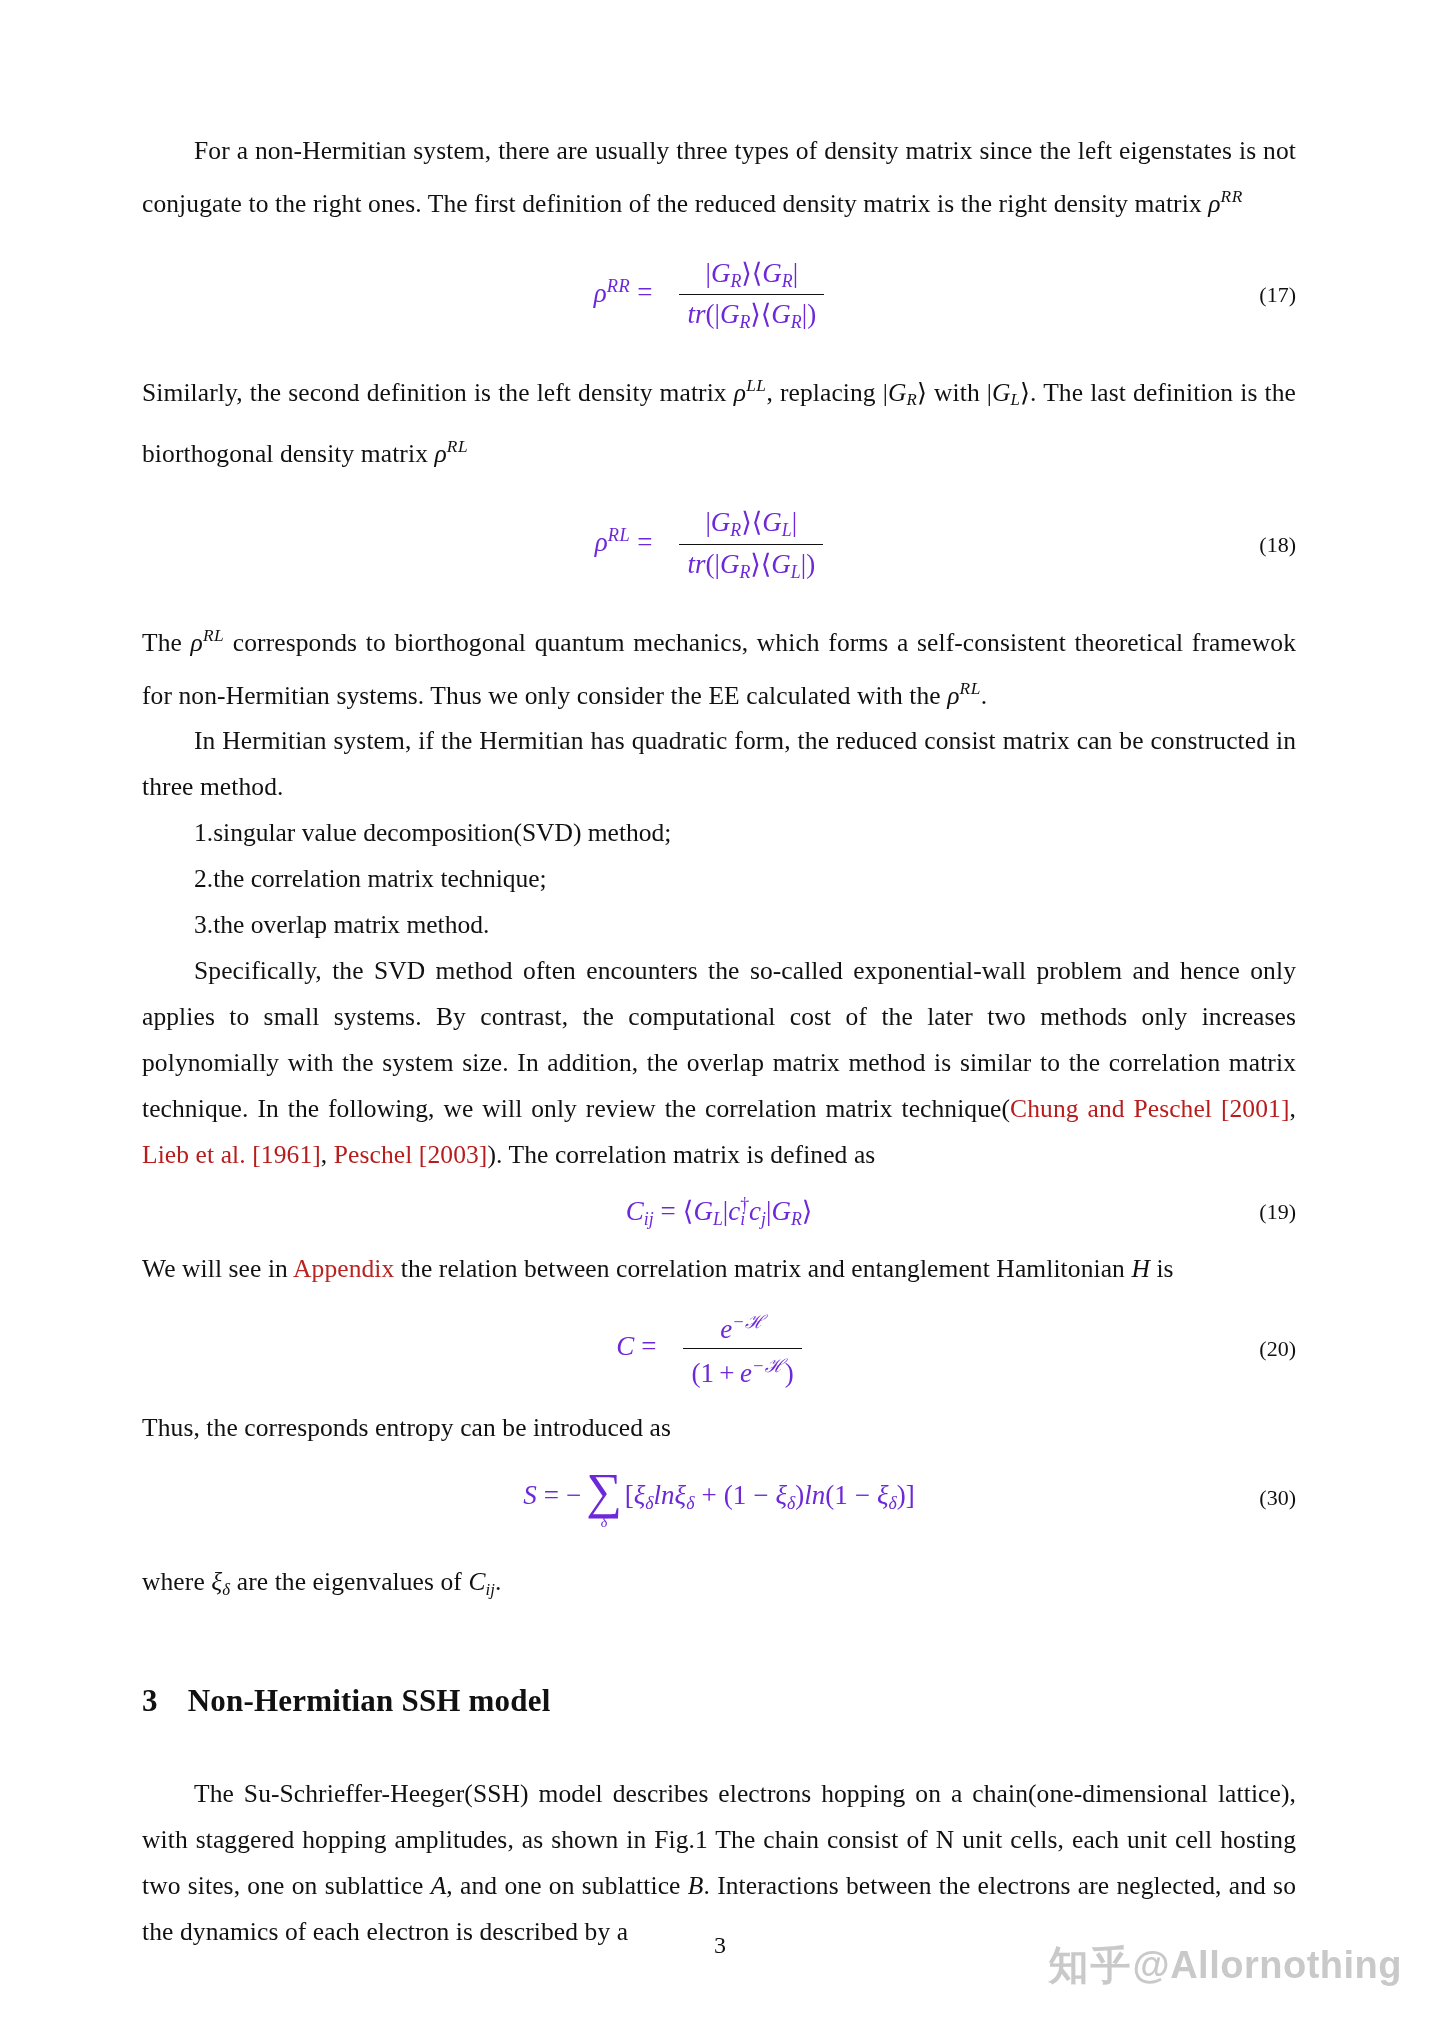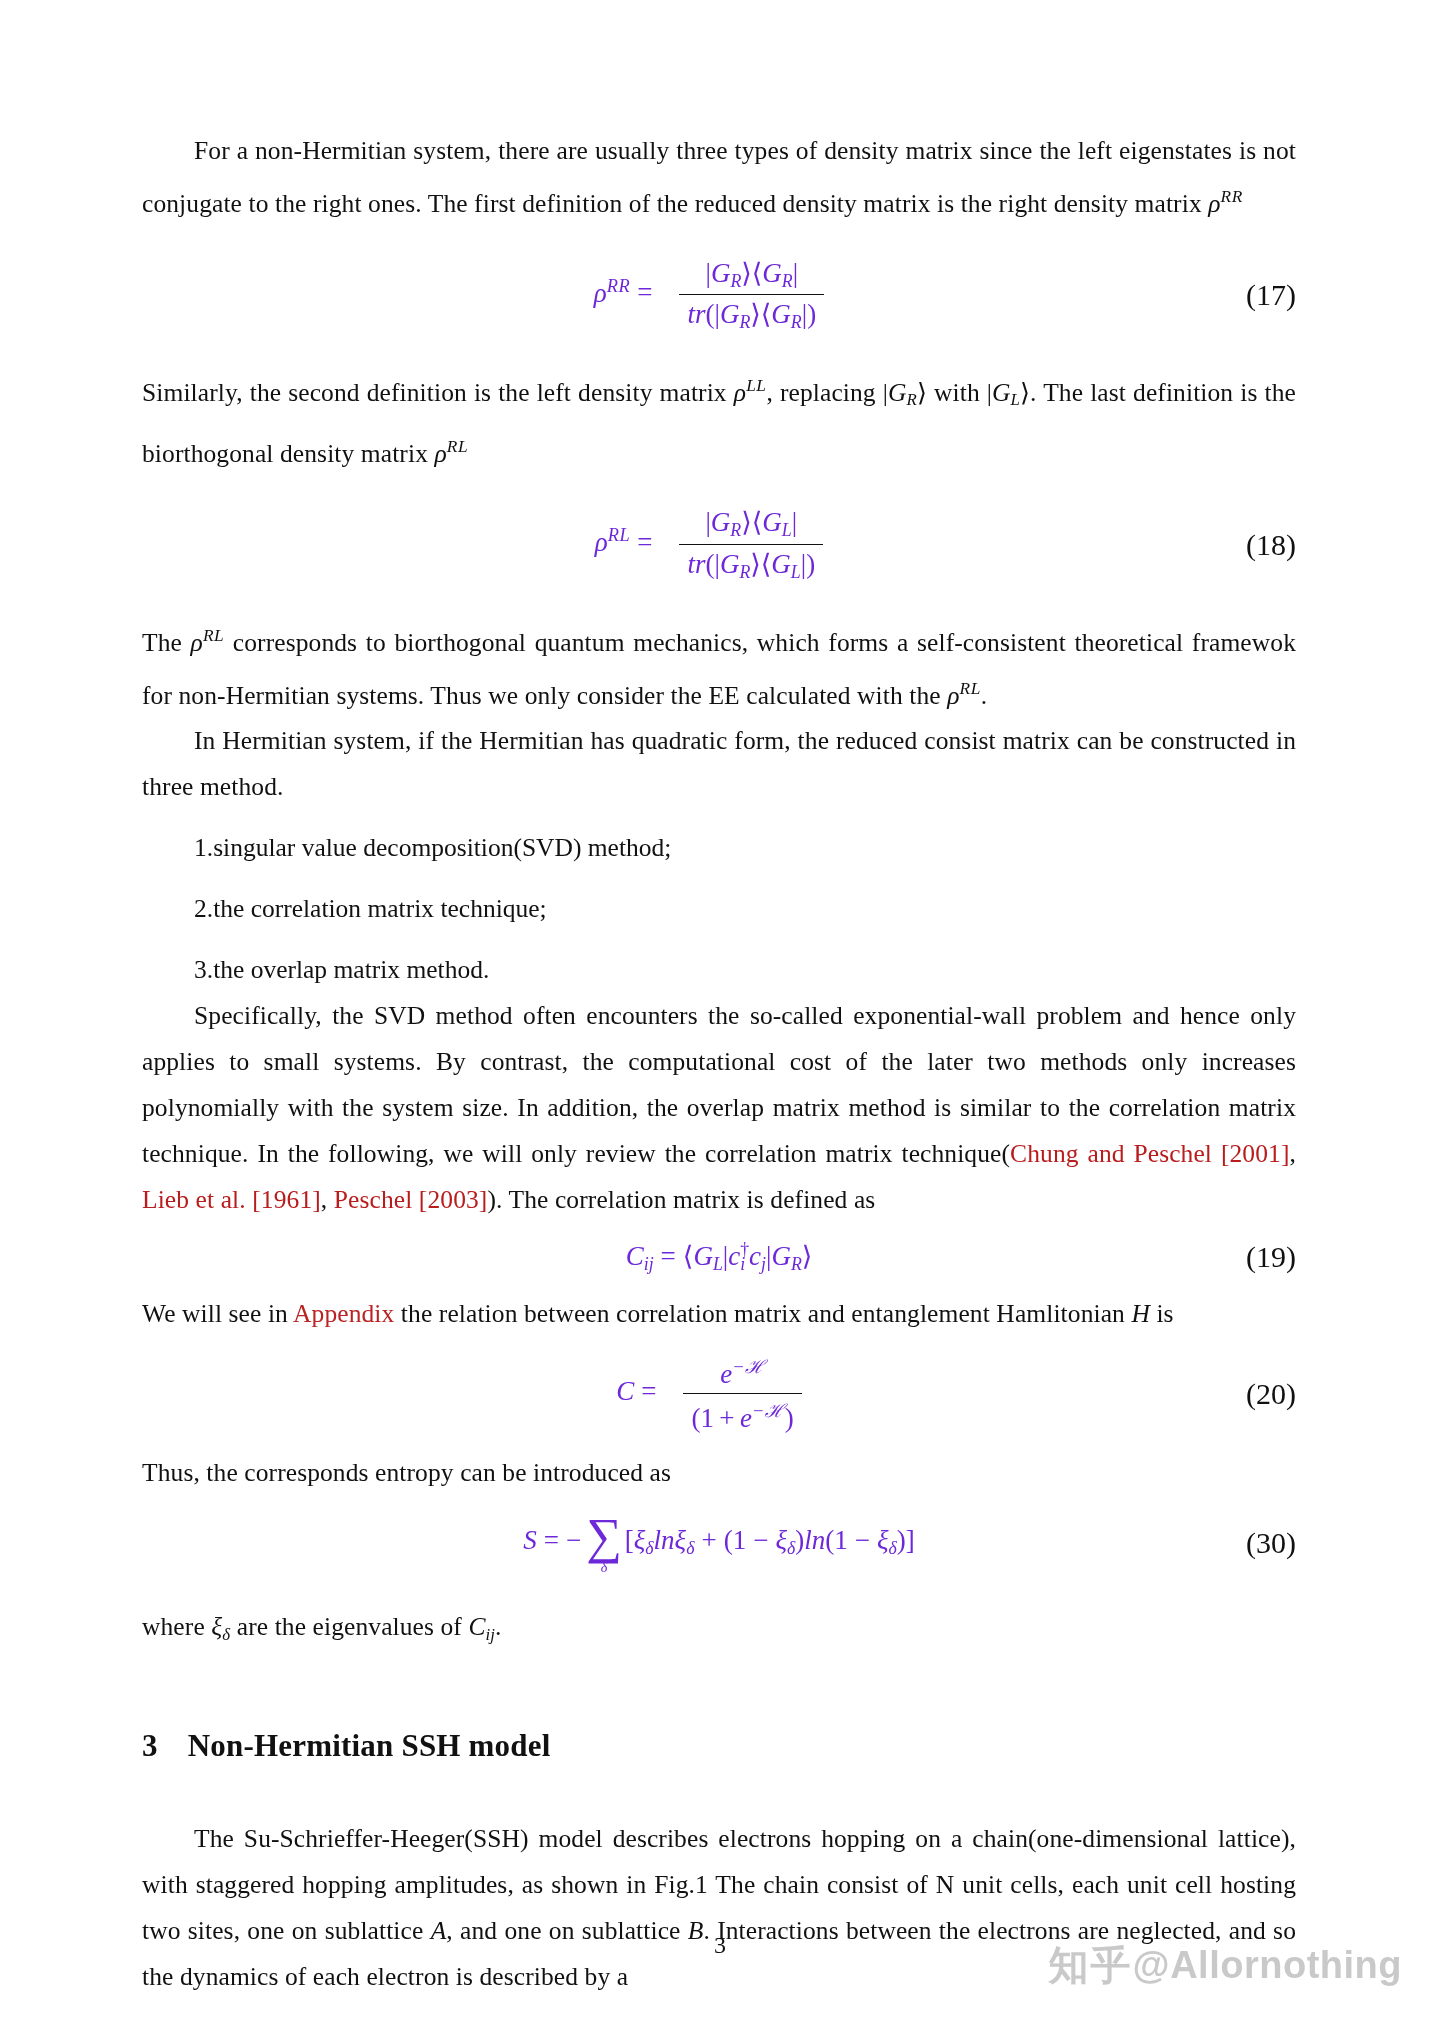--- a/index.html
+++ b/index.html
@@ -34,21 +34,20 @@
     letter-spacing: 0.1px;
     color: #111111;
   }
   p.indent { text-indent: 52px; }
 
   .itemline {
     font-size: 25.5px;
     line-height: 46px;
     padding-left: 52px;
     color: #111111;
-    margin-top: 15px;
   }
 
   
   .eq-row {
     position: relative;
     display: flex;
     align-items: center;
     justify-content: center;
     width: 100%;
   }
@@ -56,21 +55,21 @@
     font-family: "Liberation Serif", "DejaVu Serif", serif;
     font-size: 27px;
     color: #6d28d9;
     white-space: nowrap;
   }
   .eq-tag {
     position: absolute;
     right: 0;
     top: 50%;
     transform: translateY(-50%);
-    font-size: 30px;
+    font-size: 22px;
     color: #111111;
   }
   
   .mi { font-style: italic; font-family: "Liberation Serif","DejaVu Serif",serif; }
   .op { font-style: normal; padding: 0 7px; }
   .sup { font-size: 0.68em; vertical-align: super; font-style: italic; letter-spacing: 0.5px; }
   .sub { font-size: 0.66em; vertical-align: -0.28em; font-style: italic; }
   .supn { font-size: 0.66em; vertical-align: super; font-style: normal; }
   .frac {
     display: inline-flex;

